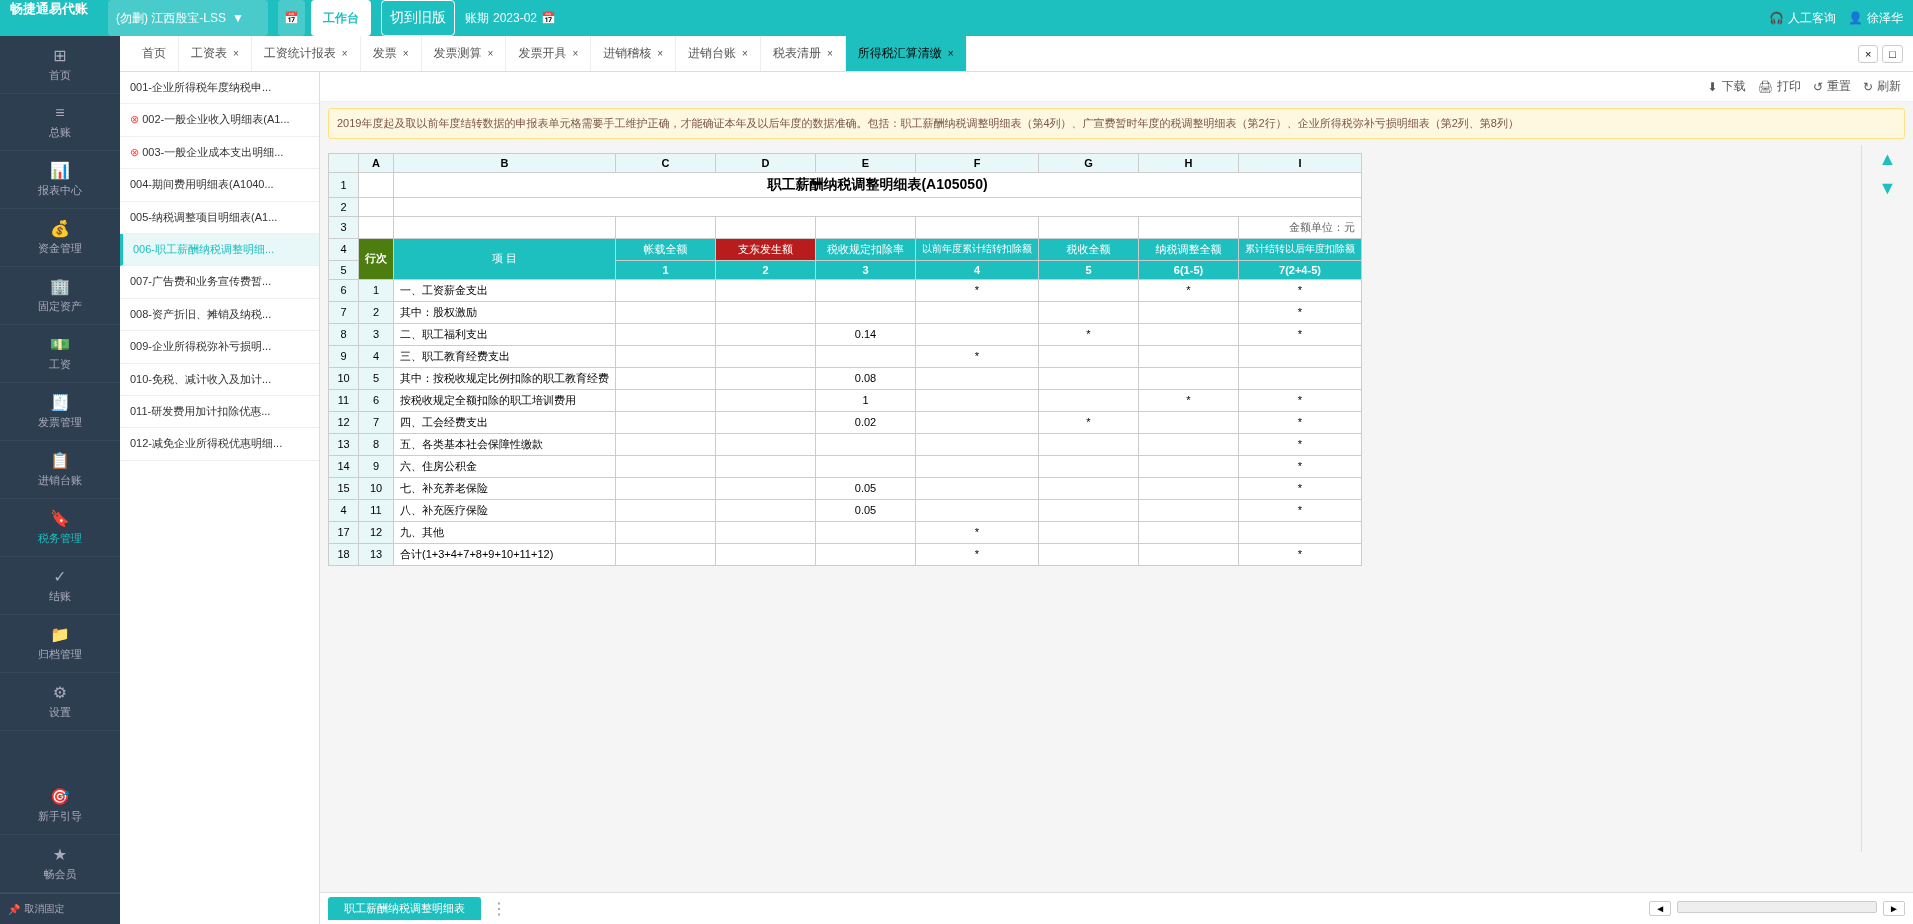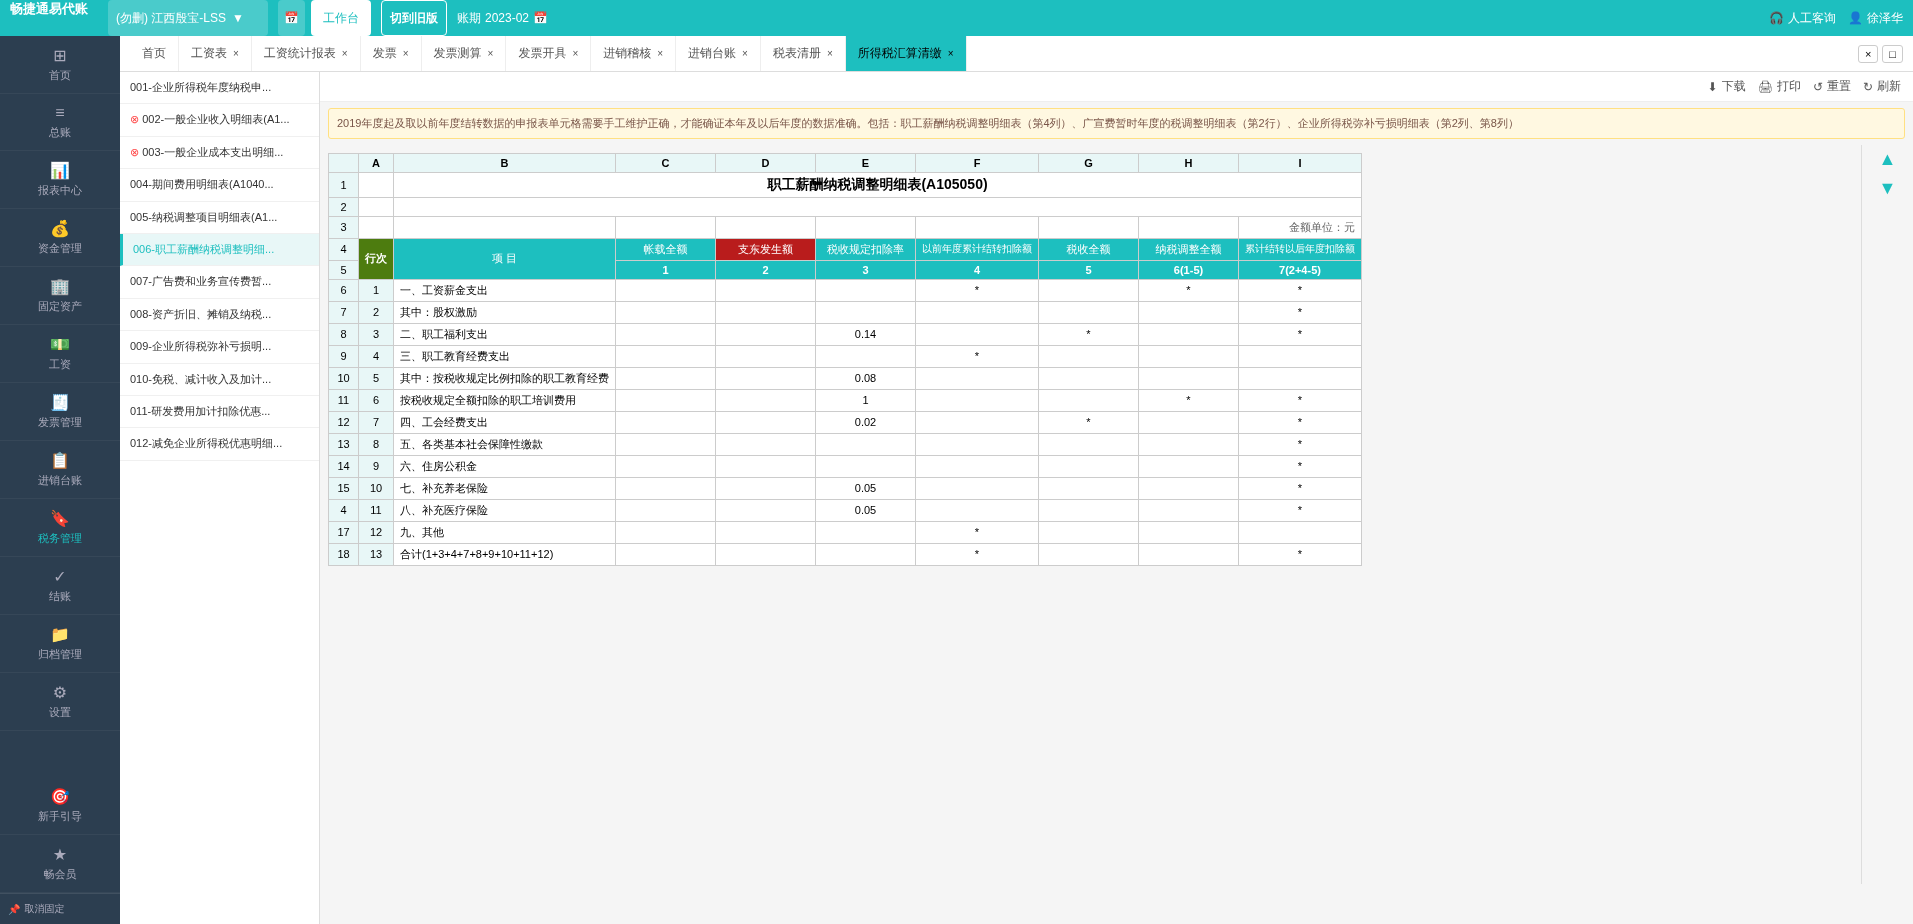--- a/index.html
+++ b/index.html
@@ -7,22 +7,22 @@
 
     
     .app-container { display: flex; flex-direction: column; height: 924px; width: 1913px; }
 
     
     .top-bar { display: flex; background: #1dbfbf; height: 36px; padding: 0 10px; flex-shrink: 0; }
     .top-bar-logo { color: white; font-size: 13px; font-weight: bold; margin-right: 20px; }
     .company-selector { display: flex; align-items: center; background: rgba(255,255,255,0.2); border-radius: 4px; padding: 2px 8px; color: white; font-size: 12px; cursor: pointer; margin-right: 10px; min-width: 160px; }
     .company-selector span { margin-right: 6px; }
     .top-bar-icon-btn { background: rgba(255,255,255,0.2); border: none; border-radius: 4px; padding: 3px 6px; color: white; cursor: pointer; margin-right: 6px; font-size: 12px; }
-    .workbench-btn { background: white; color: #1dbfbf; border: none; border-radius: 4px; padding: 3px 12px; font-size: 12px; cursor: pointer; font-weight: normal; margin-right: 10px; }
-    .switch-old-btn { background: transparent; border: 1px solid white; color: white; border-radius: 4px; padding: 3px 8px; font-size: 12px; cursor: pointer; margin-right: 10px; font-weight: bold; }
+    .workbench-btn { background: white; color: #1dbfbf; border: none; border-radius: 4px; padding: 3px 12px; font-size: 12px; cursor: pointer; font-weight: bold; margin-right: 10px; }
+    .switch-old-btn { background: transparent; border: 1px solid white; color: white; border-radius: 4px; padding: 3px 8px; font-size: 14px; cursor: pointer; margin-right: 10px; }
     .period-display { color: white; font-size: 12px; display: flex; align-items: center; gap: 4px; }
     .top-bar-right { margin-left: auto; display: flex; align-items: center; gap: 12px; color: white; font-size: 12px; }
     .top-bar-right-item { display: flex; align-items: center; gap: 4px; cursor: pointer; }
 
     
     .main-layout { display: flex; flex: 1; overflow: hidden; }
 
     
     .sidebar { width: 120px; background: #2c3e50; display: flex; flex-direction: column; flex-shrink: 0; }
     .sidebar-item { display: flex; flex-direction: column; align-items: center; padding: 10px 0; color: #aab; font-size: 11px; cursor: pointer; border-bottom: 1px solid rgba(255,255,255,0.05); }
@@ -497,18 +497,27 @@
                   </tbody>
               </table>
             </div>
 
             <div class="year-scroll">
               <div class="year-scroll-btn">▲</div>
               <div class="year-scroll-btn">▼</div>
             </div>
           </div>
 
+          <div class="bottom-bar">
+            <div class="sheet-tab">职工薪酬纳税调整明细表</div>
+            <div style="margin-left:10px; font-size:16px; color:#999; cursor:pointer;">⋮</div>
+            <div class="bottom-bar-controls">
+              <button class="scroll-btn">◄</button>
+              <div style="flex:1; height:12px; background:#eee; border:1px solid #ccc; border-radius:2px; width:200px; margin: 0 2px;"></div>
+              <button class="scroll-btn">►</button>
+            </div>
+          </div>
 
         </div>
       </div>
     </div>
   </div>
 </div>
 
 </body></html>

